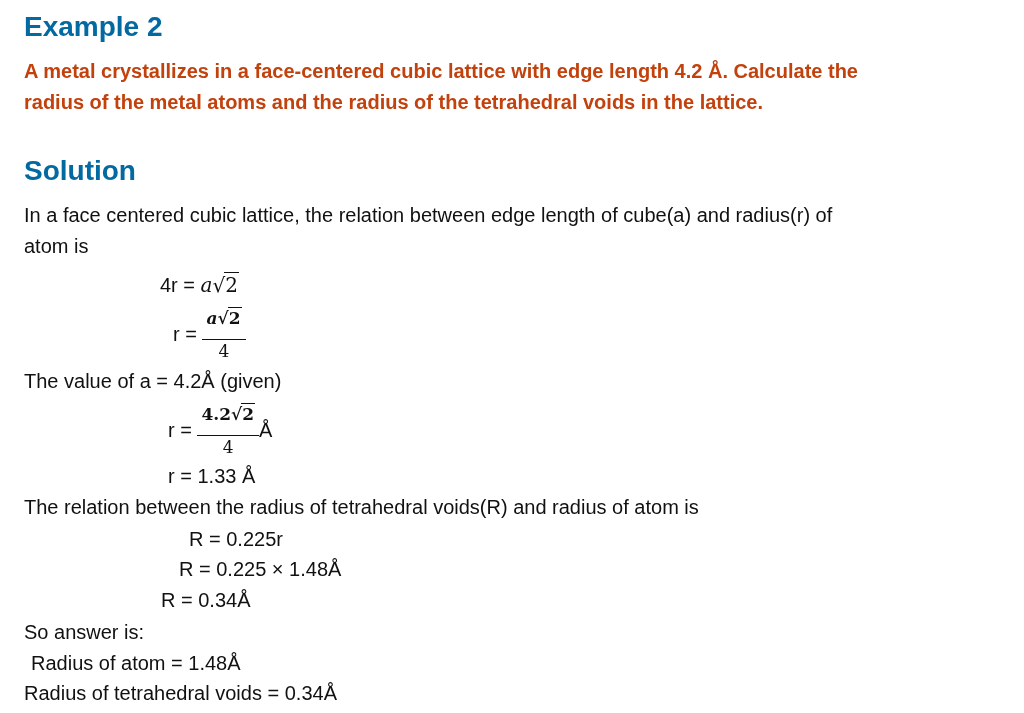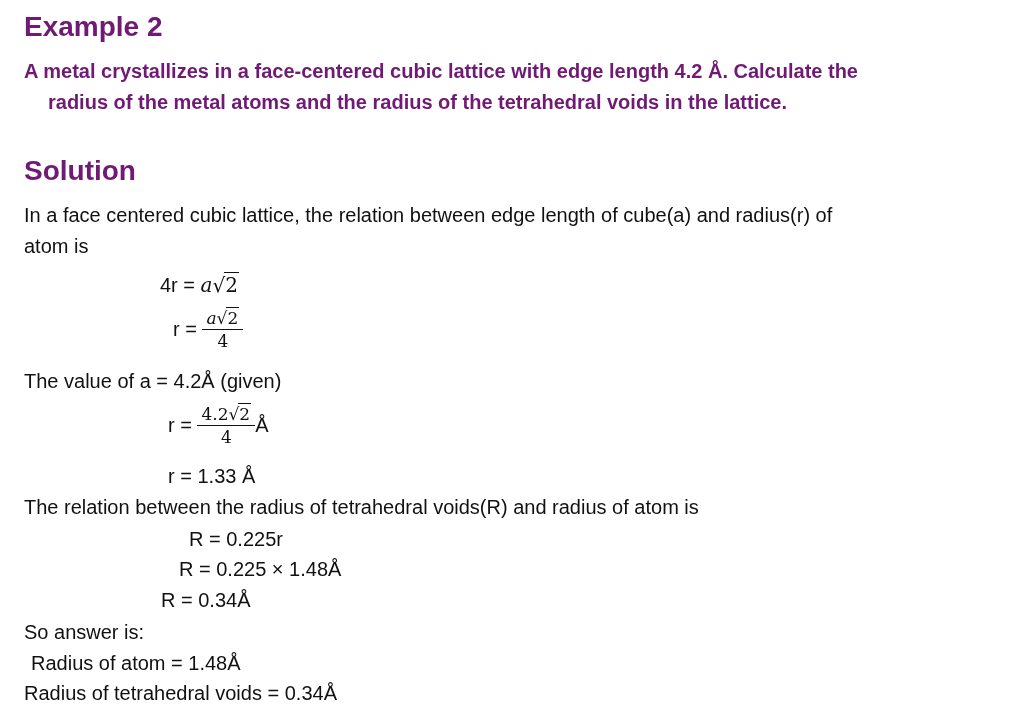--- a/index.html
+++ b/index.html
@@ -1,37 +1,37 @@
 <!DOCTYPE html>
 <html><head>
 <meta charset="utf-8">
 <style>
   html, body { margin: 0; padding: 0; background: #ffffff; }
   body { width: 1024px; height: 713px; overflow: hidden; position: relative;
          font-family: "Liberation Sans", sans-serif; color: #111; }
   .abs { position: absolute; white-space: nowrap; }
-  .h2 { font-size: 28px; font-weight: bold; color: #701a75; }
-  .q { font-size: 20px; font-weight: bold; color: #701a75; line-height: 31px; text-align: right; }
+  .h2 { font-size: 28px; font-weight: bold; color: #0369a1; }
+  .q { font-size: 20px; font-weight: bold; color: #c2410c; line-height: 31px; text-align: right; }
   .p { font-size: 20px; color: #111; }
   .m { font-size: 20px; color: #111; }
   .math { font-family: "DejaVu Serif", "Liberation Serif", serif; }
   .it { font-style: italic; }
   .sqrt { display: inline-block; border-top: 1.5px solid #111; padding: 0 1px; margin-left: -1px; }
   .frac { display: inline-block; vertical-align: middle; text-align: center; }
-  .frac .num { display: block; border-bottom: 1.5px solid #111; padding: 0 4px 1px; font-size: 17px; }
+  .frac .num { display: block; border-bottom: 1.5px solid #111; padding: 0 4px 11px; font-size: 17px; font-weight: bold; }
   .frac .den { display: block; font-size: 17px; padding-top: 1px; }
 </style>
 </head>
 <body>
 
 <div class="abs h2" style="left:24px; top:11px;">Example 2</div>
 
 <div>
   <div class="abs q" style="left:24px; top:56px;">A metal crystallizes in a face-centered cubic lattice with edge length 4.2 Å. Calculate the</div>
-  <div class="abs q" style="left:24px; top:87px;margin-left:24px;">radius of the metal atoms and the radius of the tetrahedral voids in the lattice.</div>
+  <div class="abs q" style="left:24px; top:87px;">radius of the metal atoms and the radius of the tetrahedral voids in the lattice.</div>
 </div>
 
 <div class="abs h2" style="left:24px; top:155px;text-align:right;">Solution</div>
 
 <div class="abs p" style="left:24px; top:204px;">In a face centered cubic lattice, the relation between edge length of cube(a) and radius(r) of</div>
 <div class="abs p" style="left:24px; top:235px;">atom is</div>
 
 <div class="abs m" style="left:160px; top:272px;">
   <span>4r = </span><span class="math it">a</span><span class="math">√</span><span class="math sqrt">2</span>
 </div>

